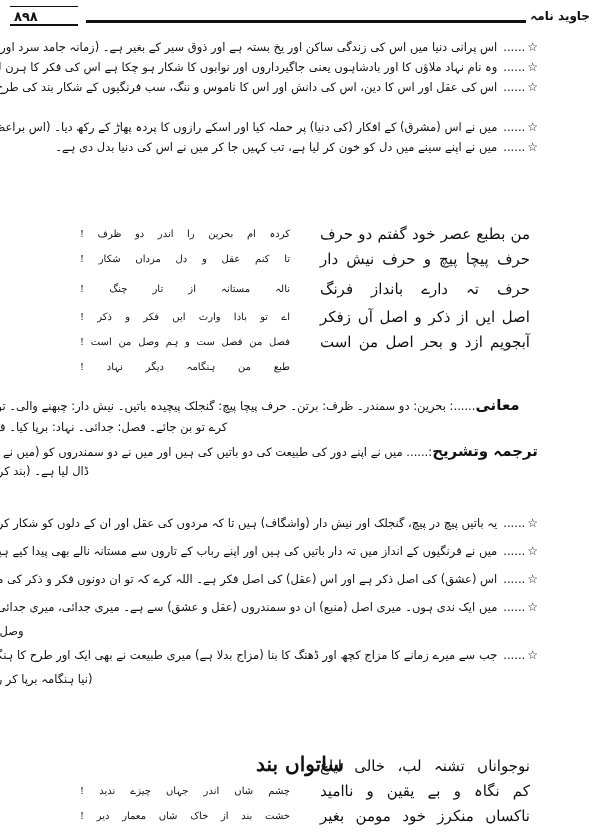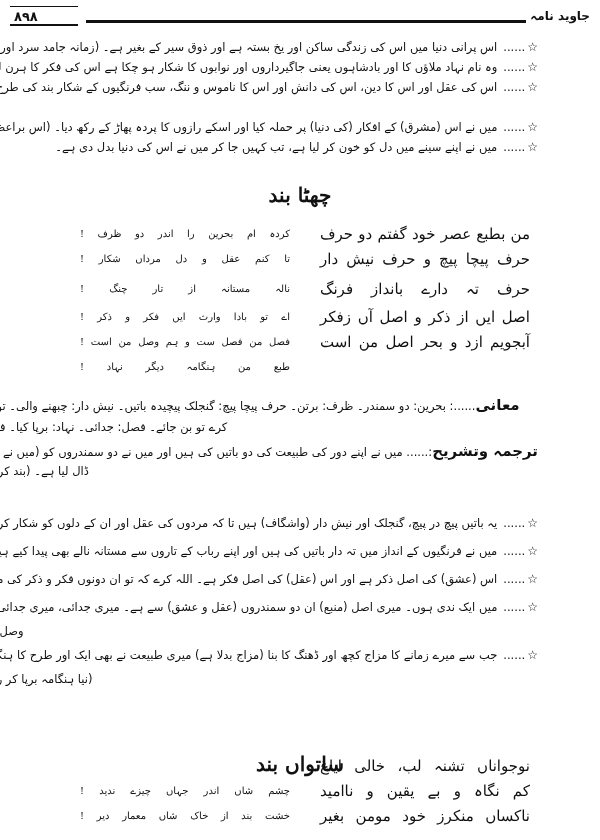--- a/index.html
+++ b/index.html
@@ -77,21 +77,20 @@
   <div class="bullet-line" style="top:78px">
     <span class="star">☆</span><span class="dots">......</span><span>اس کی عقل اور اس کا دین، اس کی دانش اور اس کا ناموس و ننگ، سب فرنگیوں کے شکار بند کی طرح بندھے ہوئے ہیں۔</span>
   </div>
   <div class="bullet-line" style="top:118px">
     <span class="star">☆</span><span class="dots">......</span><span>میں نے اس (مشرق) کے افکار (کی دنیا) پر حملہ کیا اور اسکے رازوں کا پردہ پھاڑ کے رکھ دیا۔ (اس براعظم کے راز افشاء کر دیئے)۔</span>
   </div>
   <div class="bullet-line" style="top:138px">
     <span class="star">☆</span><span class="dots">......</span><span>میں نے اپنے سینے میں دل کو خون کر لیا ہے، تب کہیں جا کر میں نے اس کی دنیا بدل دی ہے۔</span>
   </div>
 
-  <div class="section-title" style="top:183px">چھٹا بند</div>
 
   <div class="verse-row" style="top:222px">
     <span class="verse-a">من بطبع عصر خود گفتم دو حرف</span>
     <span class="verse-b">کردہ ام بحرین را اندر دو ظرف !</span>
   </div>
   <div class="verse-row" style="top:247px">
     <span class="verse-a">حرف پیچا پیچ و حرف نیش دار</span>
     <span class="verse-b">تا کنم عقل و دل مرداں شکار !</span>
   </div>
   <div class="verse-row" style="top:277px">

